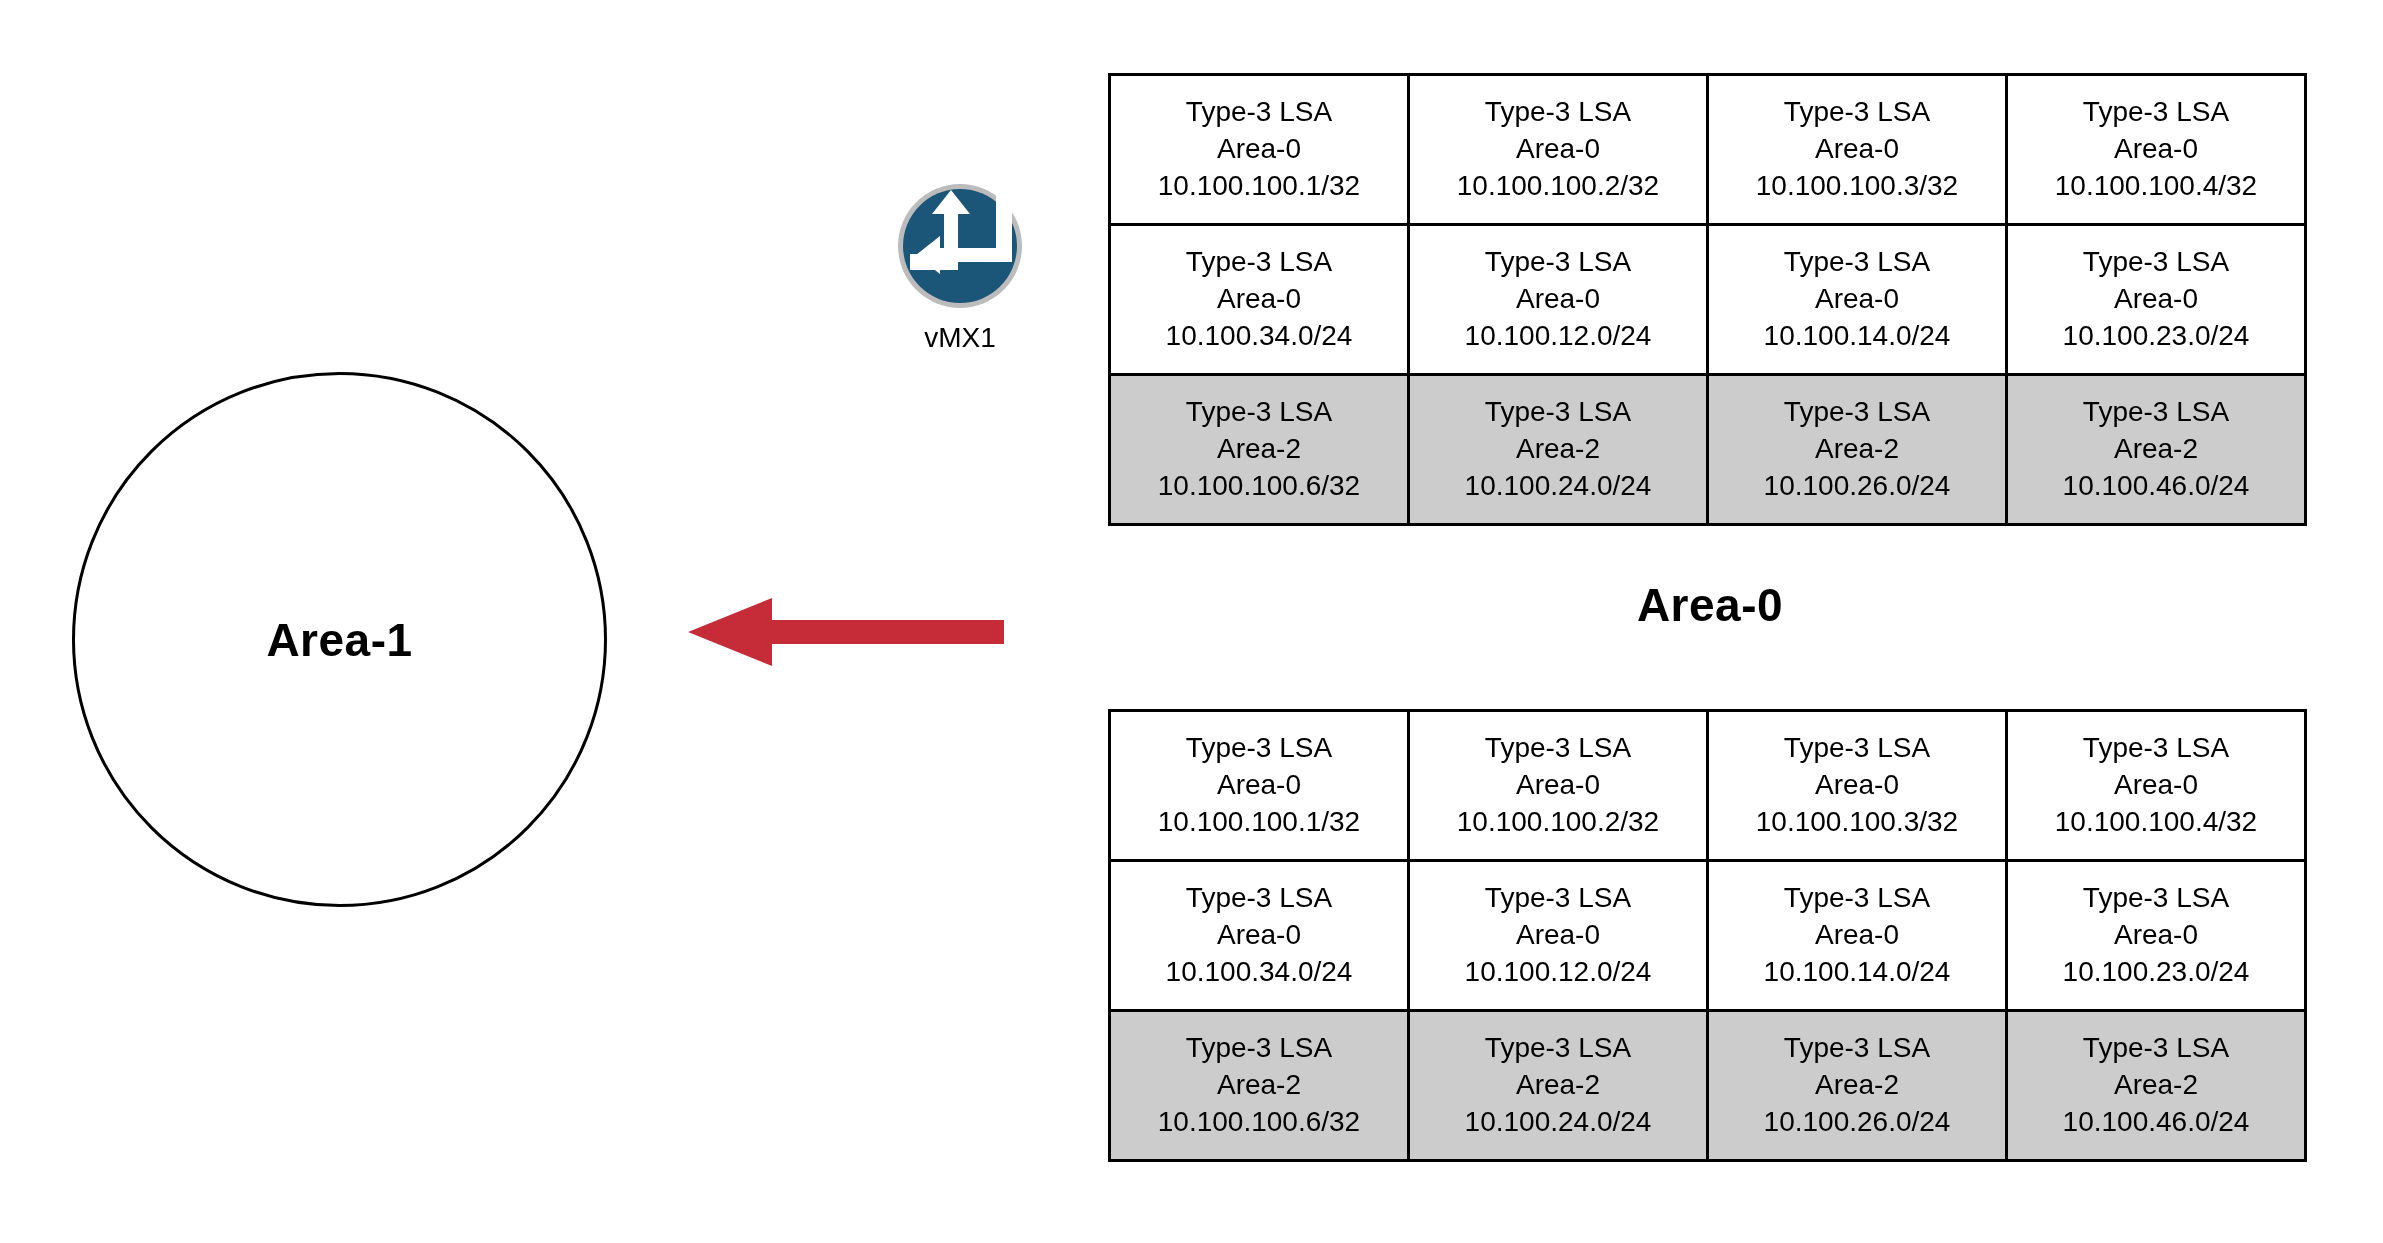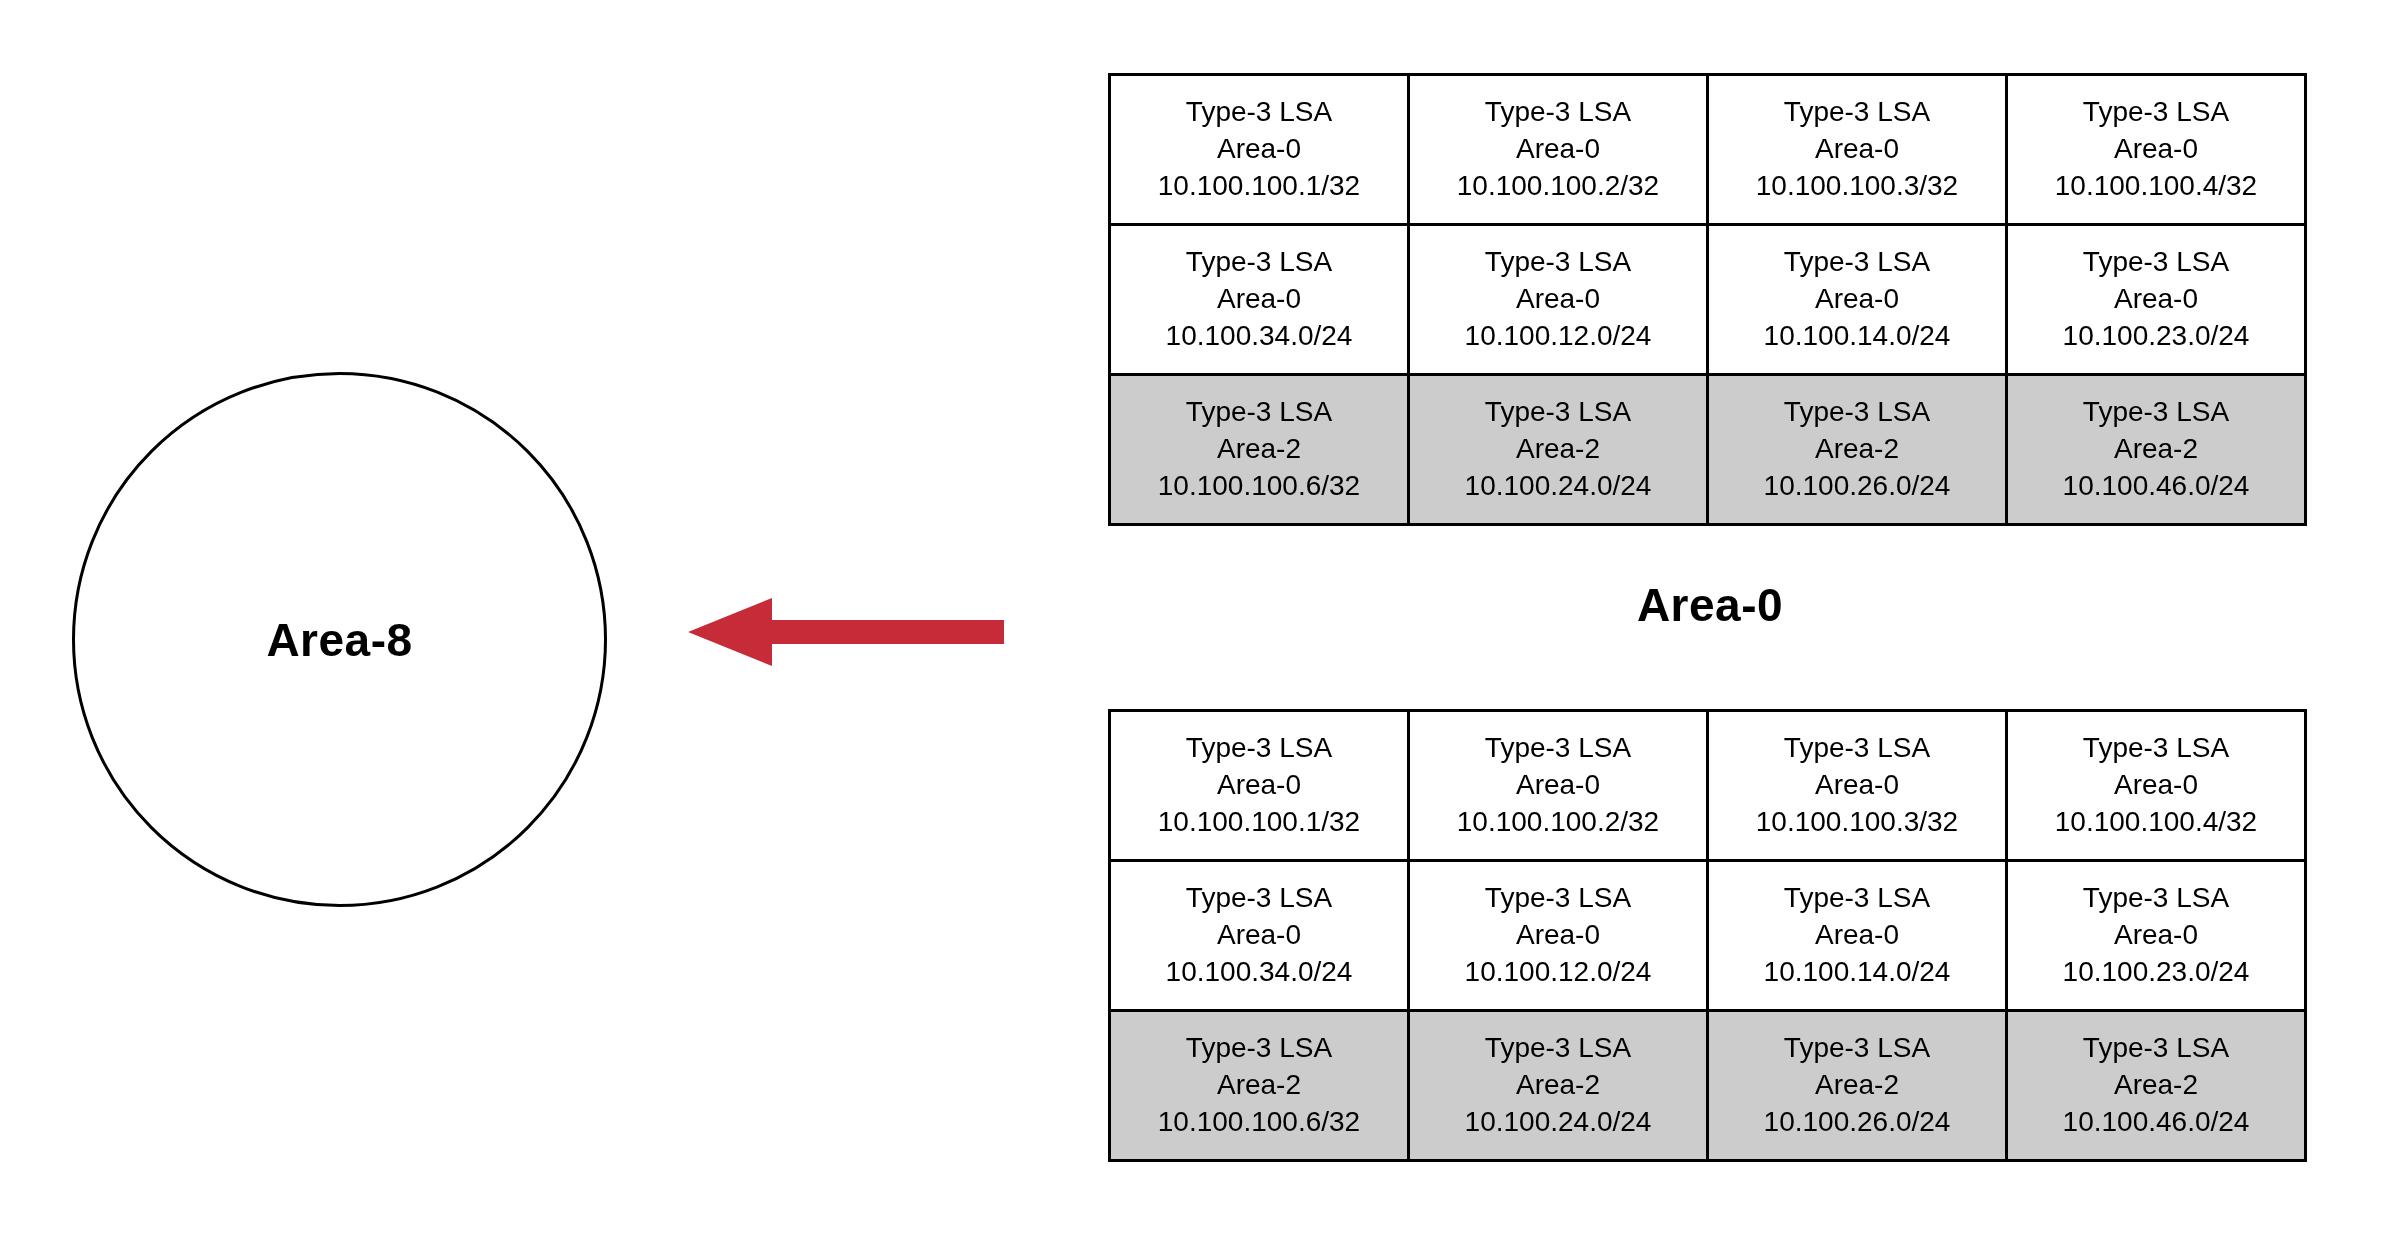--- a/index.html
+++ b/index.html
@@ -113,31 +113,42 @@
     background: #cccccc;
   }
   .cell-line { display: block; white-space: nowrap; }
 </style>
 </head>
 <body>
 
 <div id="canvas">
 
   <div class="area-circle">
-    <span class="area-circle-label">Area-8</span>
+    <span class="area-circle-label">Area-1</span>
   </div>
 
   <div class="flow-arrow">
     <svg width="316" height="68" viewBox="0 0 316 68" xmlns="http://www.w3.org/2000/svg">
       <polygon points="0,34 84,0 84,22 316,22 316,46 84,46 84,68" fill="#c62b38"></polygon>
     </svg>
   </div>
 
   <div class="area0-label">Area-0</div>
 
+  <div class="router-node" id="router-vmx1">
+    <svg class="router-icon" viewBox="0 0 128 128" xmlns="http://www.w3.org/2000/svg">
+      <circle cx="64" cy="64" r="62" fill="#bcbcbc"></circle>
+      <circle cx="64" cy="64" r="57" fill="#1b5578"></circle>
+
+      <path d="M48 108 L48 38 L36 38 L55 14 L74 38 L62 38 L62 94 L14 94 L14 78 L48 78 Z" fill="#ffffff" transform="translate(0,-6)"></path>
+
+      <path d="M20 48 L90 48 L90 36 L114 55 L90 74 L90 62 L34 62 L34 114 L18 114 L18 48 Z" fill="#ffffff" transform="translate(6,0) rotate(180 64 64)"></path>
+    </svg>
+    <div class="router-label">vMX1</div>
+  </div>
 
 
   <table class="lsdb-table" id="lsdb-table-vmx1">
     <tbody>
       <tr>
         <td>
           <span class="cell-line">Type-3 LSA</span>
           <span class="cell-line">Area-0</span>
           <span class="cell-line">10.100.100.1/32</span>
         </td>

